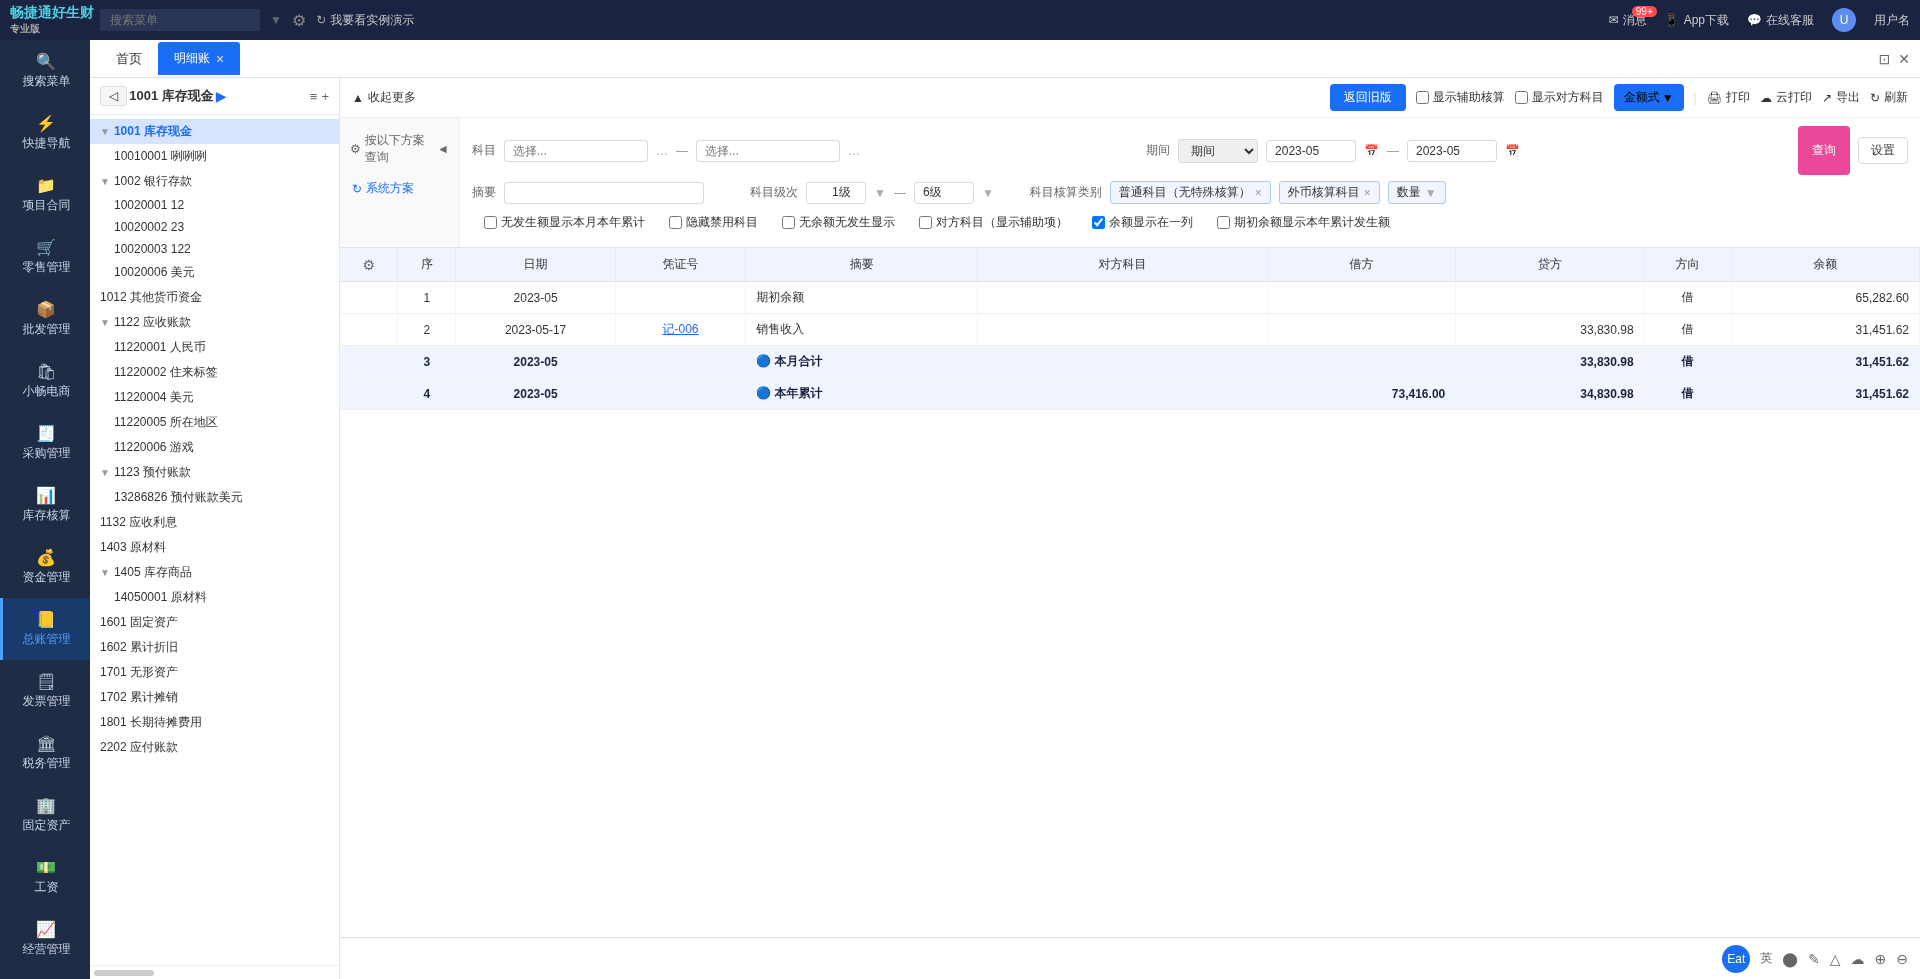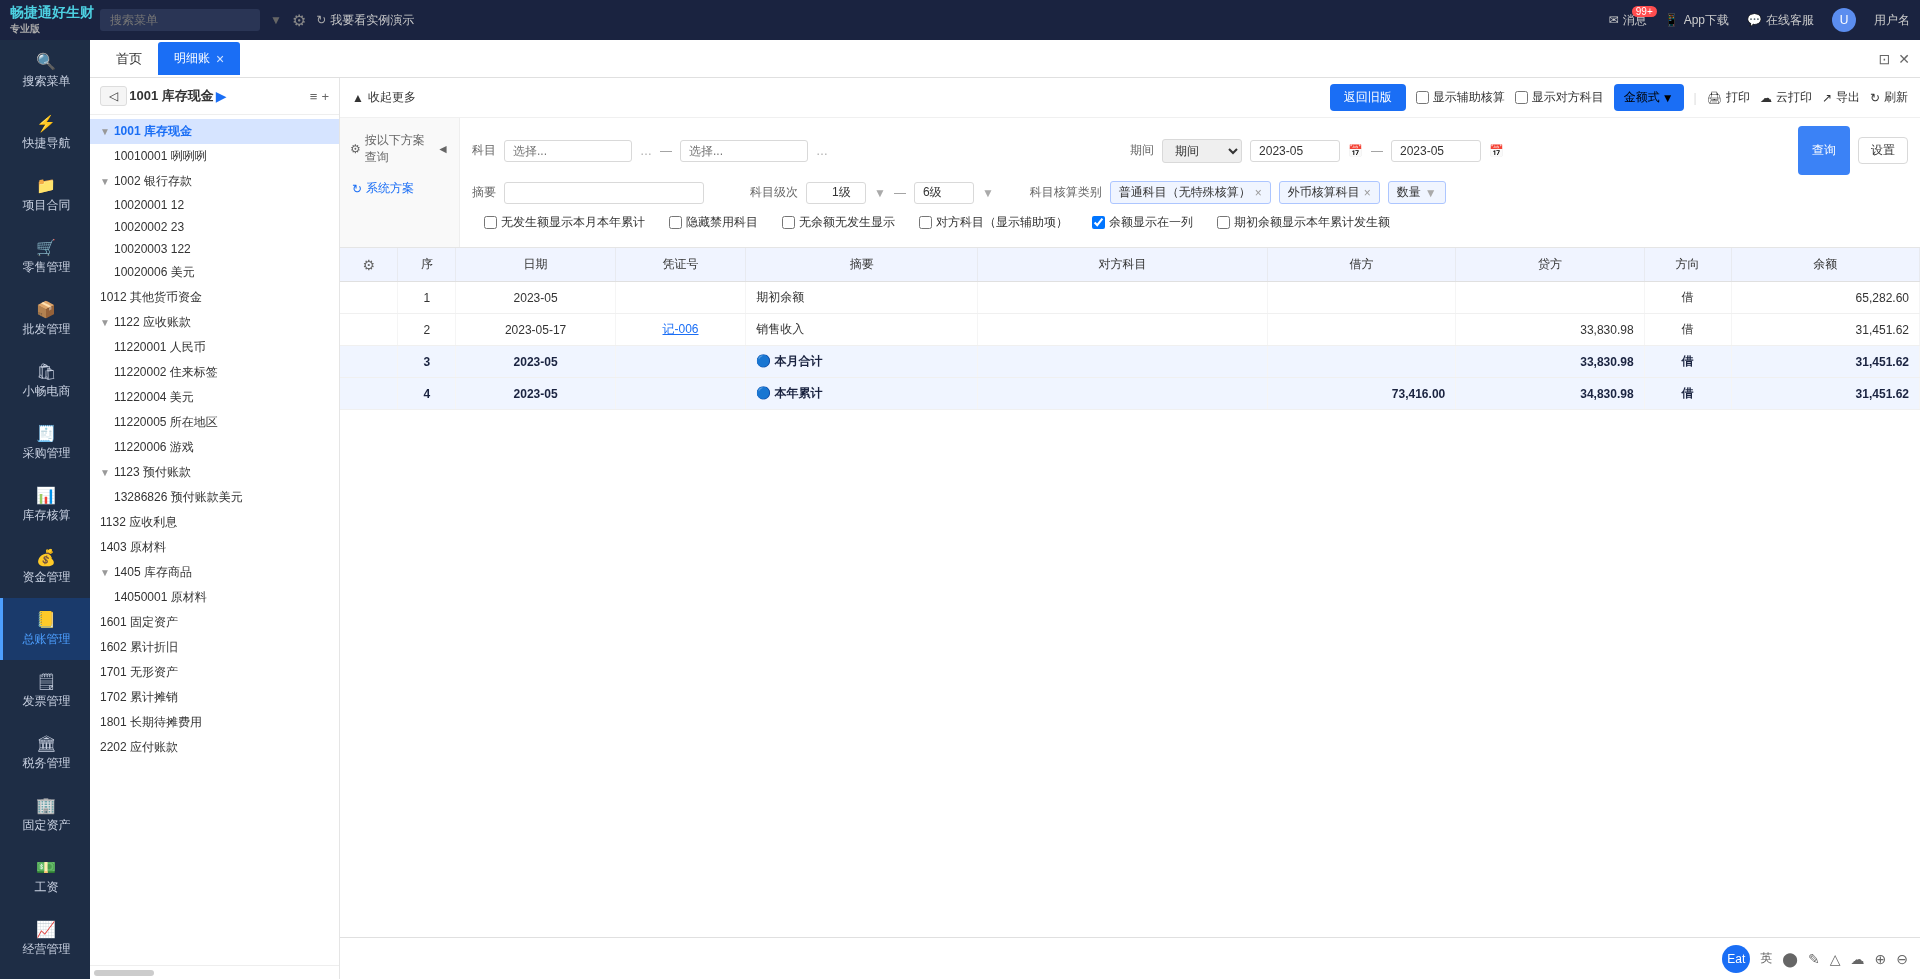--- a/index.html
+++ b/index.html
@@ -339,33 +339,33 @@
       color: #666;
       font-size: 12px;
       white-space: nowrap;
     }
     .query-input {
       border: 1px solid #d9d9d9;
       border-radius: 3px;
       padding: 3px 8px;
       font-size: 12px;
       color: #333;
-      width: 128px;
+      width: 144px;
     }
     .query-select {
       border: 1px solid #d9d9d9;
       border-radius: 3px;
       padding: 3px 8px;
       font-size: 12px;
       color: #333;
       width: 80px;
     }
     .period-dash { color: #999; }
     .query-btn-search {
-      background: #3b82f6;
+      background: #ec4899;
       color: #fff;
       border: none;
       border-radius: 4px;
       padding: 16px 14px;
       cursor: pointer;
       font-size: 12px;
       margin-left: auto;
     }
     .query-btn-set {
       background: #fff;

